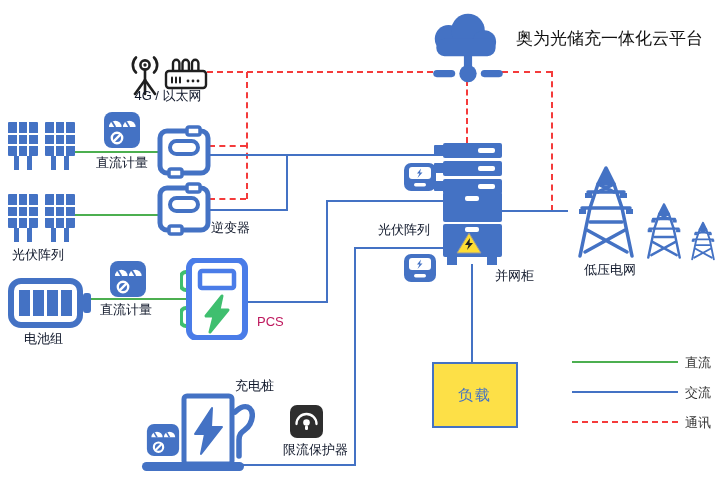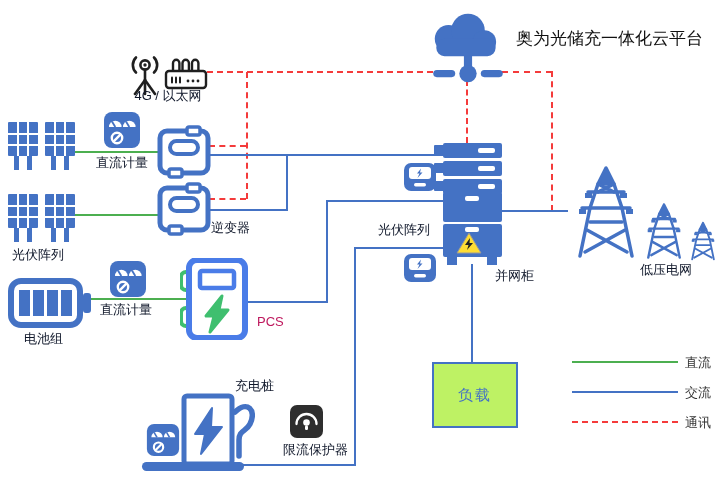--- a/index.html
+++ b/index.html
@@ -12,21 +12,21 @@
   .ac-v{width:0;border-left:2px solid #4472C4;}
   .dc-h{height:0;border-top:2px solid #4CAF50;}
   .comm-h{height:0;border-top:2px dashed #F43B3B;}
   .comm-v{width:0;border-left:2px dashed #F43B3B;}
   .cab{position:absolute;left:434px;top:143px;width:70px;height:122px;}
   .cab .row{position:absolute;left:9px;width:59px;height:15px;background:#4472C4;border-radius:2px;}
   .cab .tab{position:absolute;left:0;width:10px;height:10px;background:#4472C4;border-radius:1px;}
   .cab .dash{position:absolute;background:#fff;border-radius:2px;}
   .cab .sec{position:absolute;left:9px;width:59px;background:#4472C4;border-radius:2px;}
   .cab .foot{position:absolute;width:10px;height:8px;background:#4472C4;}
-  .loadbox{position:absolute;left:432px;top:362px;width:82px;height:62px;border:2px solid #4472C4;background:#bef264;
+  .loadbox{position:absolute;left:432px;top:362px;width:82px;height:62px;border:2px solid #4472C4;background:#fde047;
            display:flex;align-items:center;justify-content:center;font-size:15px;color:#4472C4;letter-spacing:2px;}
   .legend-lbl{position:absolute;font-size:13px;color:#333;}
   .title{position:absolute;left:516px;top:27px;font-size:17px;color:#111;}
 </style>
 </head>
 <body>
 
 <div class="canvas">
 
   <div class="ln comm-h" style="left:207px;top:71px;width:226px;"></div>
@@ -277,21 +277,21 @@
       <path d="M16 44 L6 92 M48 44 L58 92"></path>
       <path d="M16 58 L48 58 M13 66 L53 88 M51 66 L11 88"></path>
     </g>
     <g fill="#4472C4">
       <rect x="11" y="29" width="7" height="5"></rect>
         <rect x="46" y="29" width="7" height="5"></rect>
       <rect x="5" y="45" width="7" height="5"></rect>
         <rect x="52" y="45" width="7" height="5"></rect>
     </g>
   </svg>
-  <div class="lbl" style="left:640px;top:261px;font-family:Liberation Serif, serif;">低压电网</div>
+  <div class="lbl" style="left:584px;top:261px;font-family:Liberation Serif, serif;">低压电网</div>
 
   <div class="lbl" style="left:195px;top:377px;margin-left:40px;">充电桩</div>
   <svg style="position:absolute;left:140px;top:392px;" width="115" height="82" viewBox="0 0 115 82">
     <path d="M95 20 c12 -12 22 -2 15 12 c-4 8 -11 6 -11 16 v16" stroke="#4472C4" stroke-width="5.5" fill="none" stroke-linecap="round"></path>
     <rect x="44" y="4" width="48" height="68" rx="3" fill="#fff" stroke="#4472C4" stroke-width="5"></rect>
     <path d="M72 16 L55 42 h10 L61 62 L82 35 h-11 Z" fill="#4472C4" stroke="#4472C4" stroke-width="2" stroke-linejoin="round"></path>
     <rect x="2" y="70" width="102" height="9" rx="4.5" fill="#4472C4"></rect>
   </svg>
   <svg style="position:absolute;left:146px;top:421px;" width="34" height="38" viewBox="0 0 38 38">
     <rect x="1" y="1" width="36" height="36" rx="8" fill="#4472C4"></rect>

